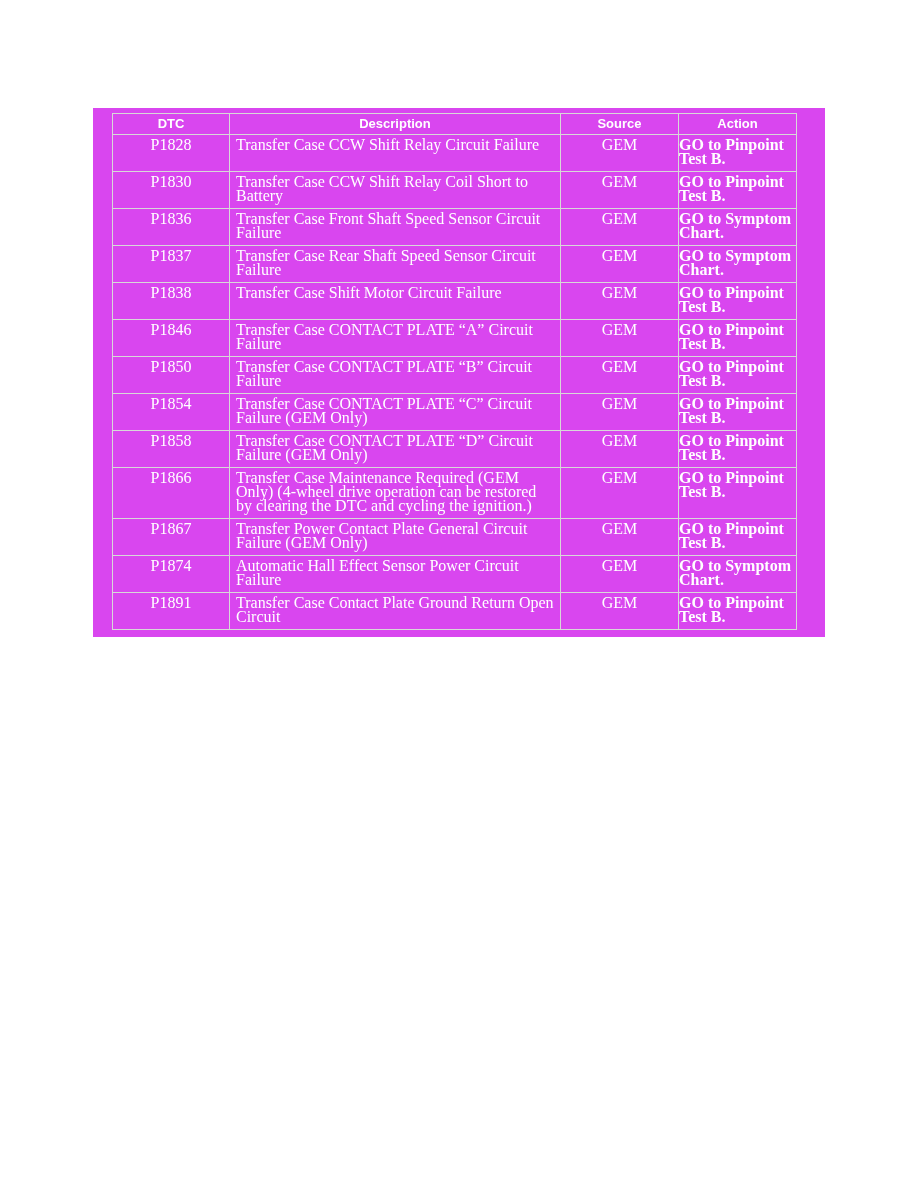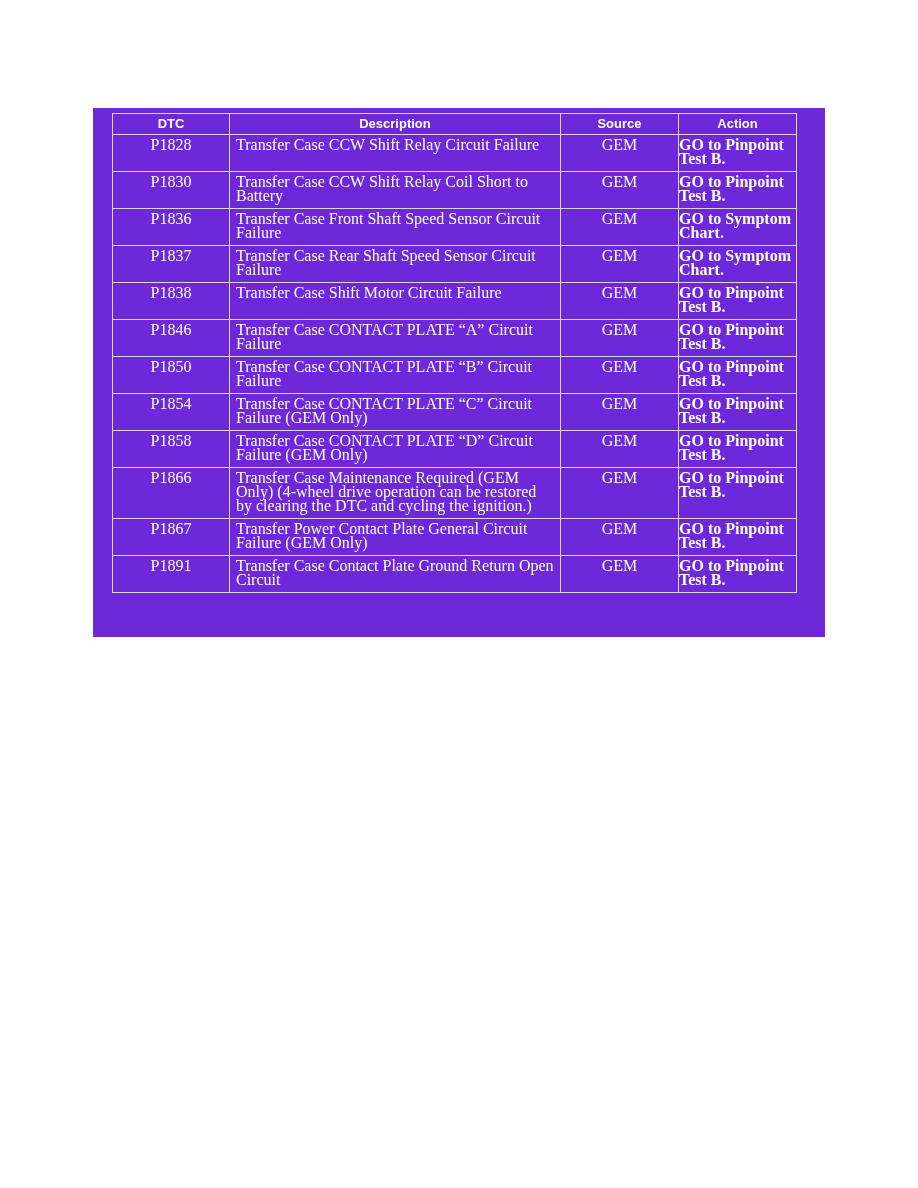--- a/index.html
+++ b/index.html
@@ -1,19 +1,19 @@
 <!DOCTYPE html>
 <html><head>
 <meta charset="utf-8">
 <style>
   html, body { margin: 0; padding: 0; background: #ffffff; }
   body { width: 918px; height: 1188px; position: relative; overflow: hidden; }
   .black-panel {
     position: absolute; left: 93px; top: 108px; width: 732px; height: 529px;
-    background: #6d28d9;
+    background: #d946ef;
   }
   table.dtc-table {
     position: absolute; left: 19px; top: 5px; width: 684px;
     border-collapse: collapse; table-layout: fixed;
     color: #ffffff;
   }
   table.dtc-table th, table.dtc-table td {
     border: 1px solid #d8d8d8; vertical-align: top; padding: 0;
   }
   table.dtc-table th {
@@ -158,20 +158,29 @@
   <tr>
     <td class="c-dtc">P1867</td>
     <td class="c-desc">Transfer Power Contact Plate General Circuit Failure (GEM Only)</td>
     <td class="c-src">GEM</td>
     <td class="c-act">
       <span class="act-line">GO to Pinpoint</span>
       <span class="act-line">Test B.</span>
     </td>
   </tr>
 
+  <tr>
+    <td class="c-dtc">P1874</td>
+    <td class="c-desc">Automatic Hall Effect Sensor Power Circuit Failure</td>
+    <td class="c-src">GEM</td>
+    <td class="c-act">
+      <span class="act-line">GO to Symptom</span>
+      <span class="act-line">Chart.</span>
+    </td>
+  </tr>
 
 
   <tr>
     <td class="c-dtc">P1891</td>
     <td class="c-desc">Transfer Case Contact Plate Ground Return Open Circuit</td>
     <td class="c-src">GEM</td>
     <td class="c-act">
       <span class="act-line">GO to Pinpoint</span>
       <span class="act-line">Test B.</span>
     </td>

